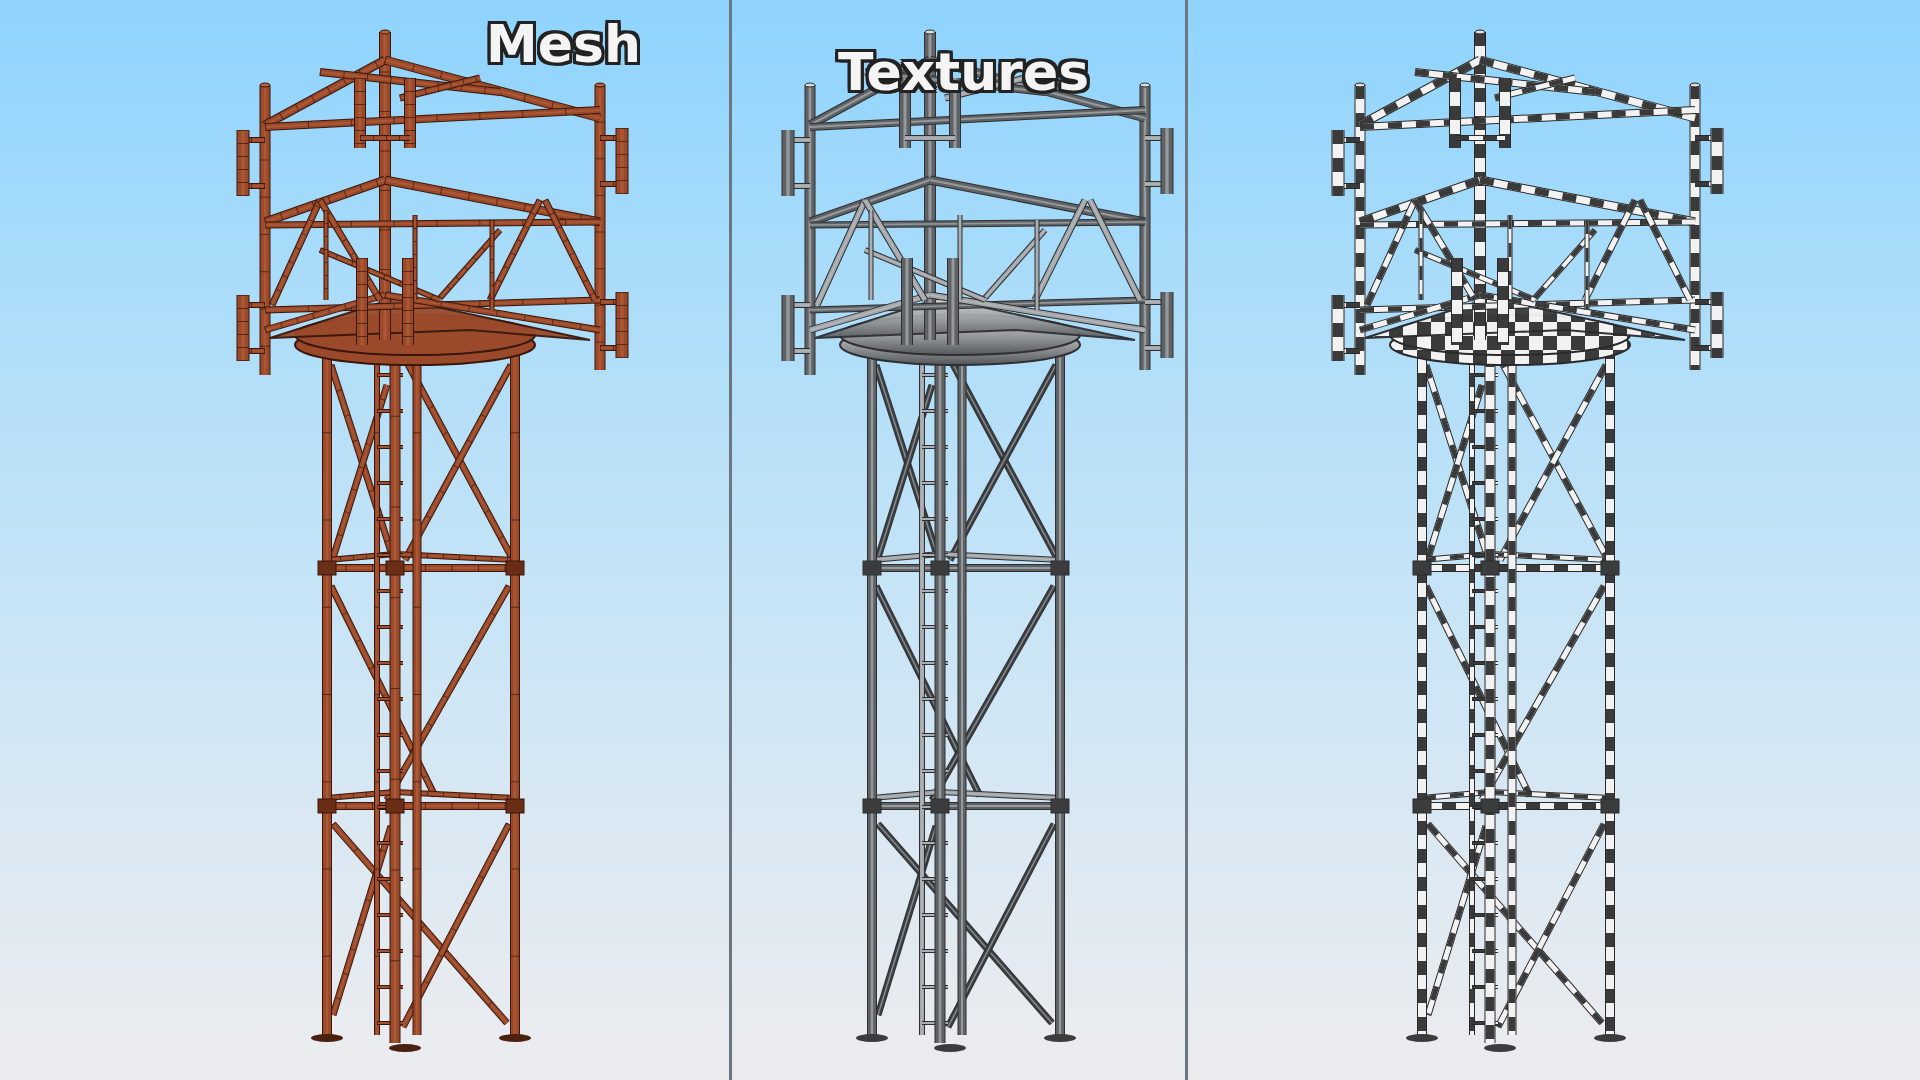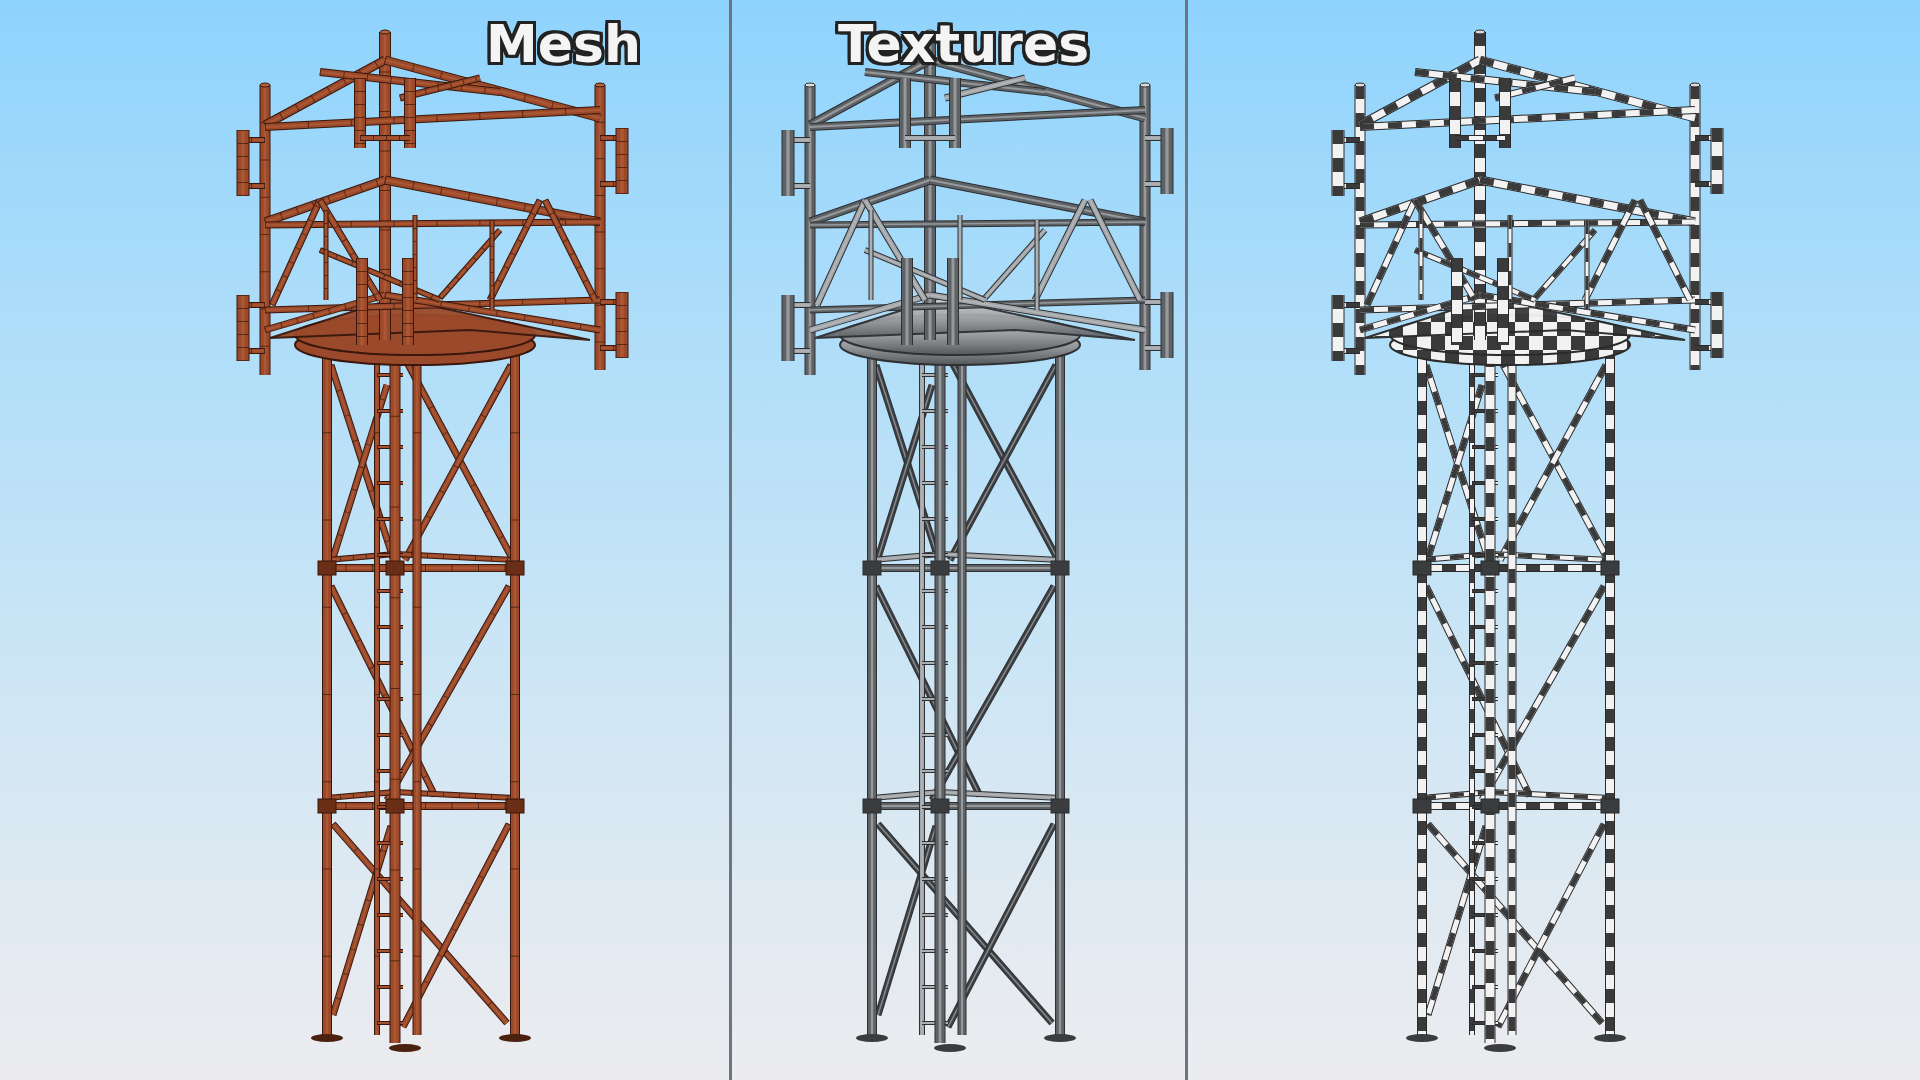--- a/index.html
+++ b/index.html
@@ -880,14 +880,14 @@
       <defs>
         <pattern id="chk-unwrap" width="28" height="28" patternUnits="userSpaceOnUse">
           <rect x="0" y="0" width="28" height="28" fill="#f2f2f2"></rect>
           <rect x="0" y="0" width="14" height="14" fill="#3a3a3a"></rect>
           <rect x="14" y="14" width="14" height="14" fill="#3a3a3a"></rect>
         </pattern>
       </defs>
     </svg>
 
   <div class="label" id="label-mesh" style="left: 486px;">Mesh</div>
-  <div class="label" id="label-textures" style="left: 838px;">Textures</div>
+  <div class="label" id="label-textures" style="left: 838px; margin-top: 28px;">Textures</div>
 </div>
 
 </body></html>

